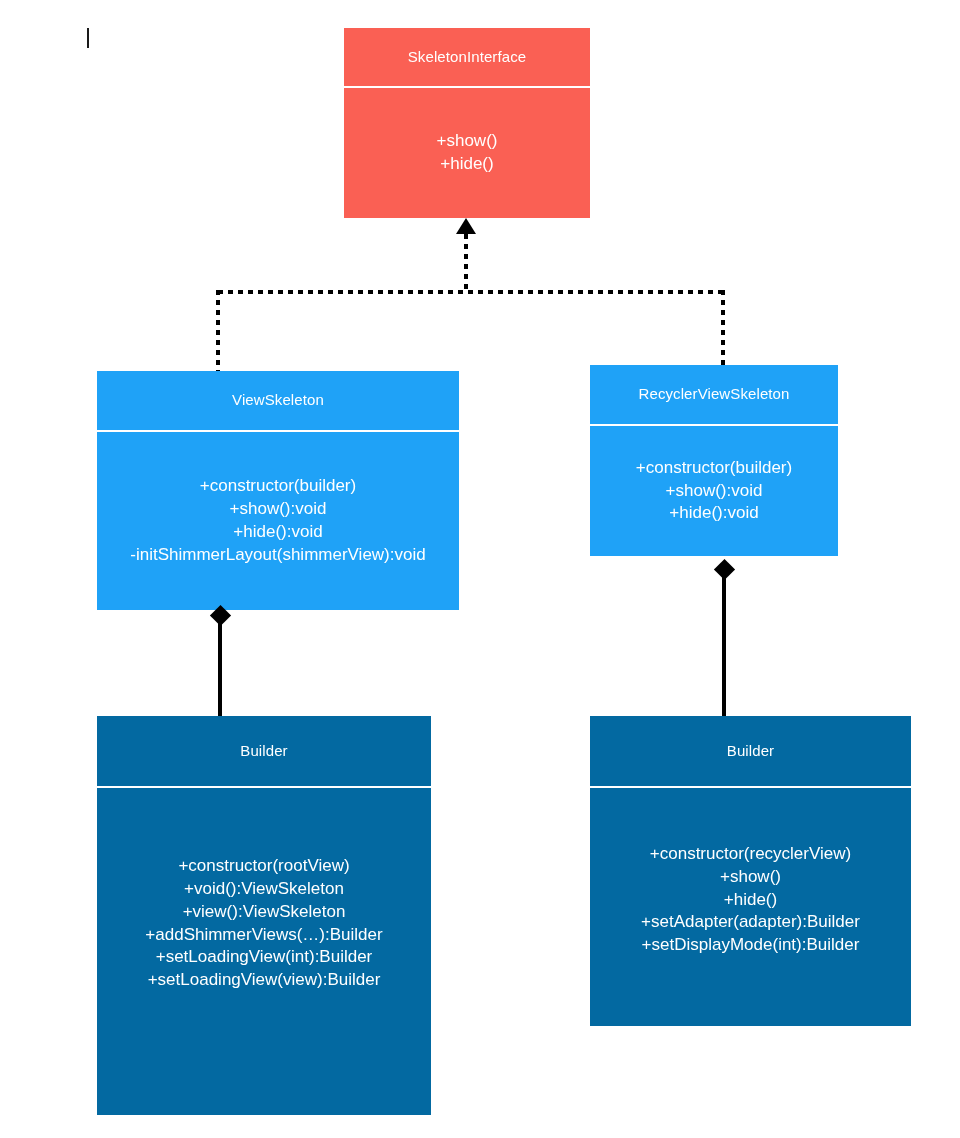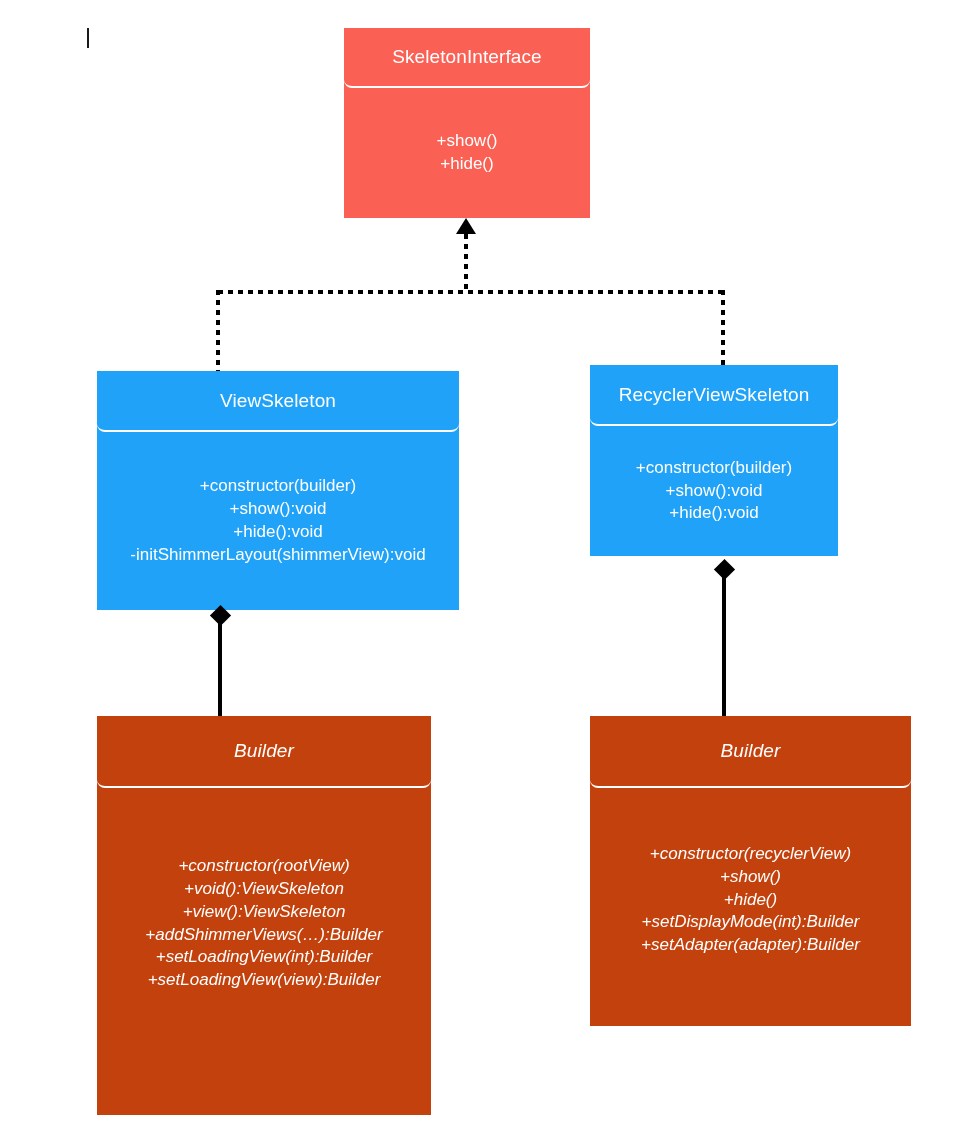--- a/index.html
+++ b/index.html
@@ -22,27 +22,26 @@
     box-sizing: border-box;
     display: flex;
     flex-direction: column;
   }
   .uml-header {
     box-sizing: border-box;
     display: flex;
     align-items: center;
     justify-content: center;
     color: #ffffff;
-    font-size: 19px;
+    font-size: 15px;
     line-height: 1.25;
     letter-spacing: 0.1px;
     text-align: center;
     border-bottom: 2px solid #ffffff;
     flex: 0 0 auto;
-    border-radius: 8px;
   }
   .uml-body {
     box-sizing: border-box;
     flex: 1 1 auto;
     display: flex;
     flex-direction: column;
     align-items: center;
     justify-content: center;
     color: #ffffff;
     font-size: 17px;
@@ -50,21 +49,21 @@
     text-align: center;
     padding: 12px 4px;
   }
   .uml-body .member {
     white-space: nowrap;
   }
 
   
   .c-red   { background: #fa6054; }
   .c-blue  { background: #1fa2f7; justify-content: space-between; }
-  .c-lblue { background: #c2410c; font-style: italic; }
+  .c-lblue { background: #0369a1; }
 
   
   .conn {
     position: absolute;
   }
   .solid-v {
     background: #000000;
     width: 4px;
   }
   .dash-v {
@@ -163,18 +162,18 @@
       <div class="member">+setLoadingView(view):Builder</div>
     </div>
   </div>
 
   <div class="uml-box c-lblue" style="left:590px; top:716px; width:321px; height:310px;">
     <div class="uml-header" style="height:72px;">Builder</div>
     <div class="uml-body" style="justify-content:center; padding-bottom:26px;border-radius:22px;">
       <div class="member">+constructor(recyclerView)</div>
       <div class="member">+show()</div>
       <div class="member">+hide()</div>
+      <div class="member">+setAdapter(adapter):Builder</div>
       <div class="member">+setDisplayMode(int):Builder</div>
-      <div class="member">+setAdapter(adapter):Builder</div>
     </div>
   </div>
 
 </div>
 
 </body></html>

